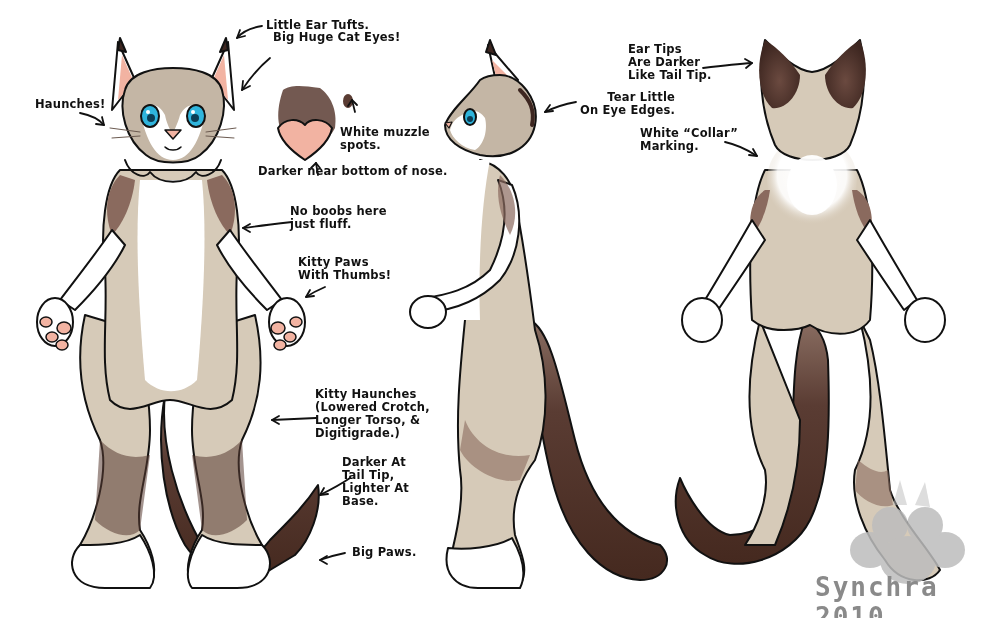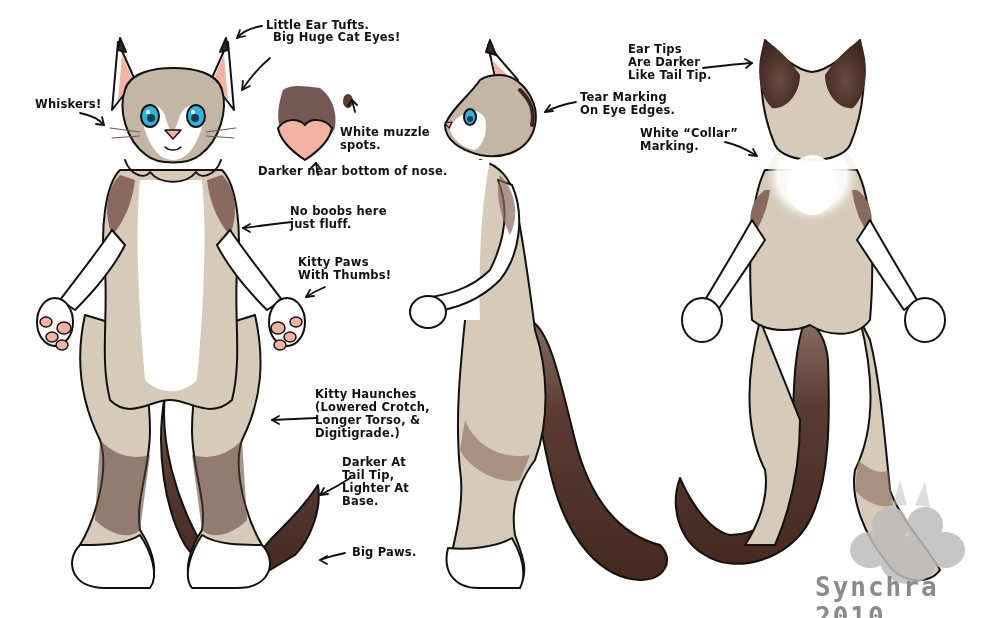--- a/index.html
+++ b/index.html
@@ -2,21 +2,21 @@
 <html><head>
 <meta charset="utf-8">
 <style>
   html, body { margin: 0; padding: 0; background: #ffffff; }
   body { width: 1000px; height: 618px; position: relative; overflow: hidden;
          font-family: "DejaVu Sans", sans-serif; }
   .sheet { position: absolute; left: 0; top: 0; width: 1000px; height: 618px; }
   .label { position: absolute; font-family: "DejaVu Sans", sans-serif; font-weight: bold;
            font-size: 11.5px; line-height: 13px; color: #111; 
            white-space: pre; letter-spacing: 0.2px; }
-  .label.left { text-align: left; }
+  .label.left { text-align: right; }
   .signature { position: absolute; left: 815px; top: 572px; font-family: "DejaVu Sans Mono", monospace;
                font-weight: bold; font-size: 26px; color: #8a8a8a; letter-spacing: 2px; }
   svg { position: absolute; left: 0; top: 0; }
 </style>
 </head>
 <body>
 
 <div class="sheet">
 <svg width="1000" height="618" viewBox="0 0 1000 618">
   <defs>
@@ -191,38 +191,38 @@
         <path d="M545 112 L553 111 M545 112 L550 105"></path>
     <path d="M703 68 C720 66 738 64 752 63"></path>
         <path d="M752 63 L745 59 M752 63 L746 68"></path>
     <path d="M725 142 C738 145 748 150 757 156"></path>
         <path d="M757 156 L749 155 M757 156 L753 149"></path>
   </g>
 </svg>
 
   <div class="label left" style="left:266px; top:19px;">Little Ear Tufts.</div>
   <div class="label left" style="left:273px; top:31px;">Big Huge Cat Eyes!</div>
-  <div class="label left" style="left:35px; top:98px;">Whiskers!</div>
+  <div class="label left" style="left:35px; top:98px;">Haunches!</div>
   <div class="label" style="left:340px; top:126px; width:100px;">White muzzle
 spots.</div>
   <div class="label left" style="left:258px; top:165px;">Darker near bottom of nose.</div>
   <div class="label" style="left:290px; top:205px; width:110px;">No boobs here
 just fluff.</div>
   <div class="label" style="left:298px; top:256px; width:100px;">Kitty Paws
 With Thumbs!</div>
   <div class="label" style="left:315px; top:388px; width:120px;">Kitty Haunches
 (Lowered Crotch,
 Longer Torso, &amp;
 Digitigrade.)</div>
   <div class="label" style="left:342px; top:456px; width:80px;">Darker At
 Tail Tip,
 Lighter At
 Base.</div>
   <div class="label left" style="left:352px; top:546px;">Big Paws.</div>
-  <div class="label left" style="left:580px; top:91px;">Tear Marking
+  <div class="label left" style="left:580px; top:91px;">Tear Little
 On Eye Edges.</div>
   <div class="label" style="left:628px; top:43px; width:100px;">Ear Tips
 Are Darker
 Like Tail Tip.</div>
   <div class="label" style="left:640px; top:127px; width:110px;">White “Collar”
 Marking.</div>
 
   <div class="signature">Synchra 2010</div>
 </div>
 

